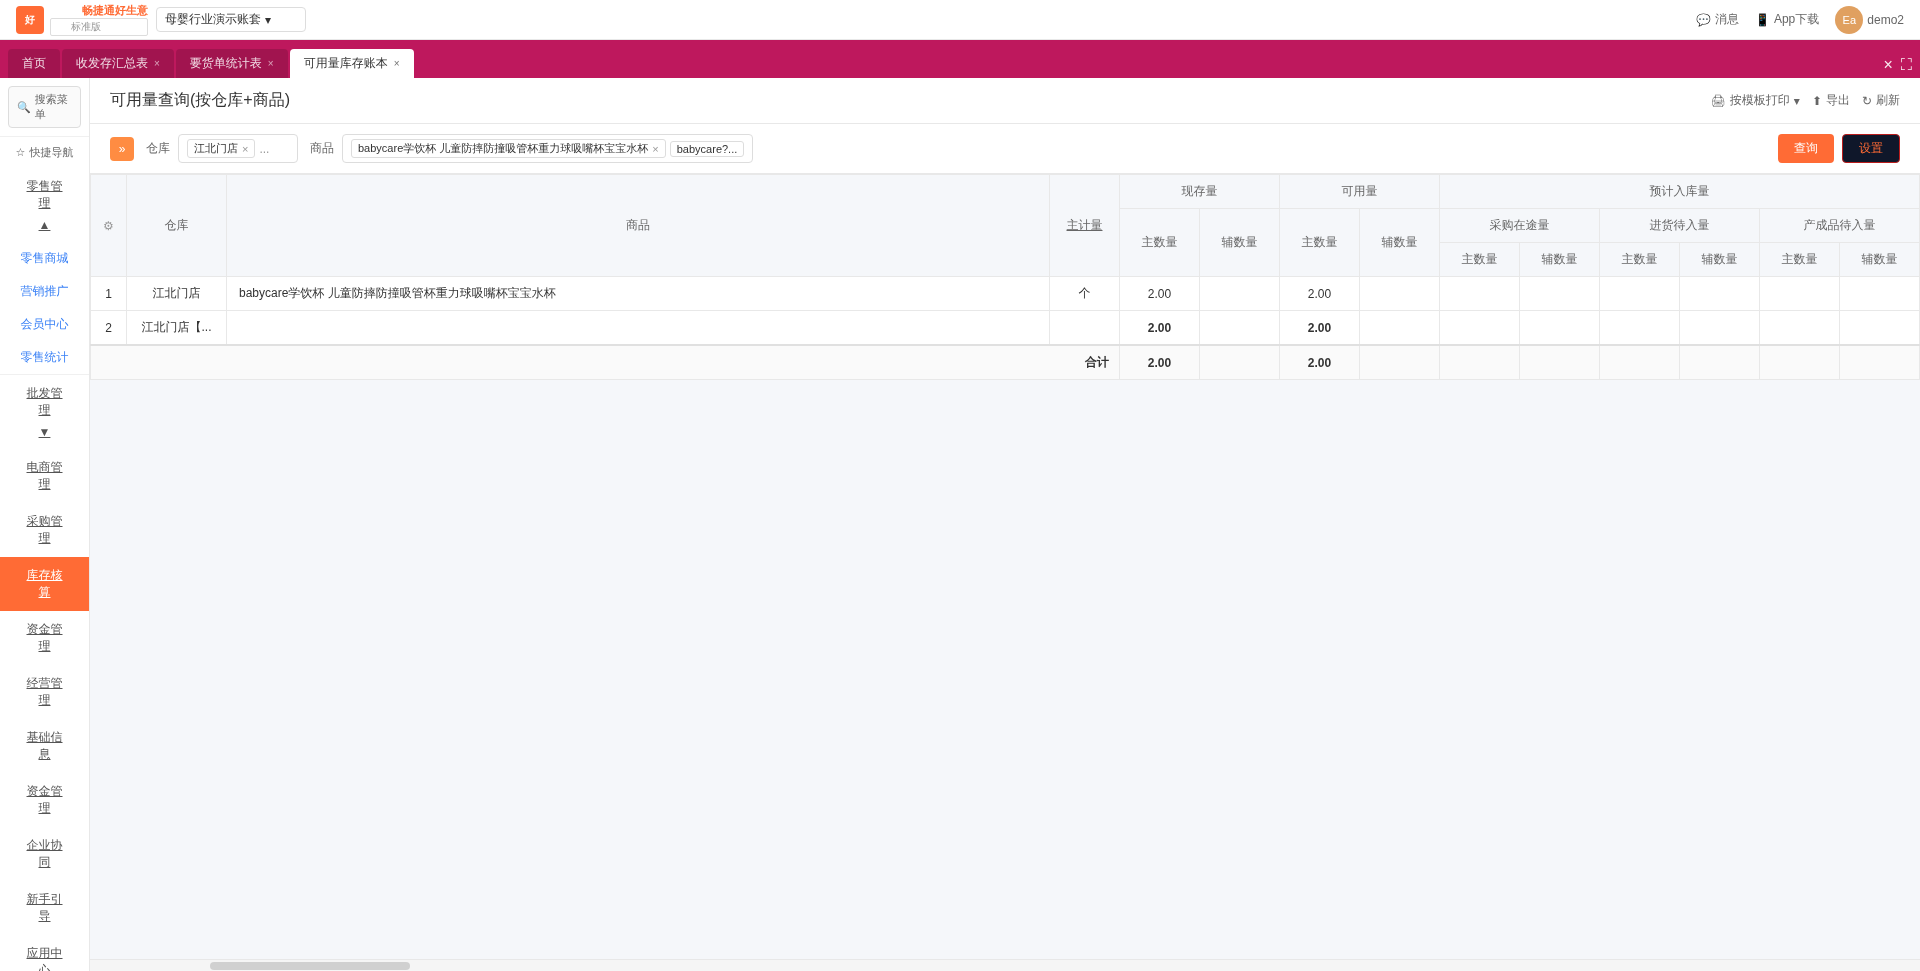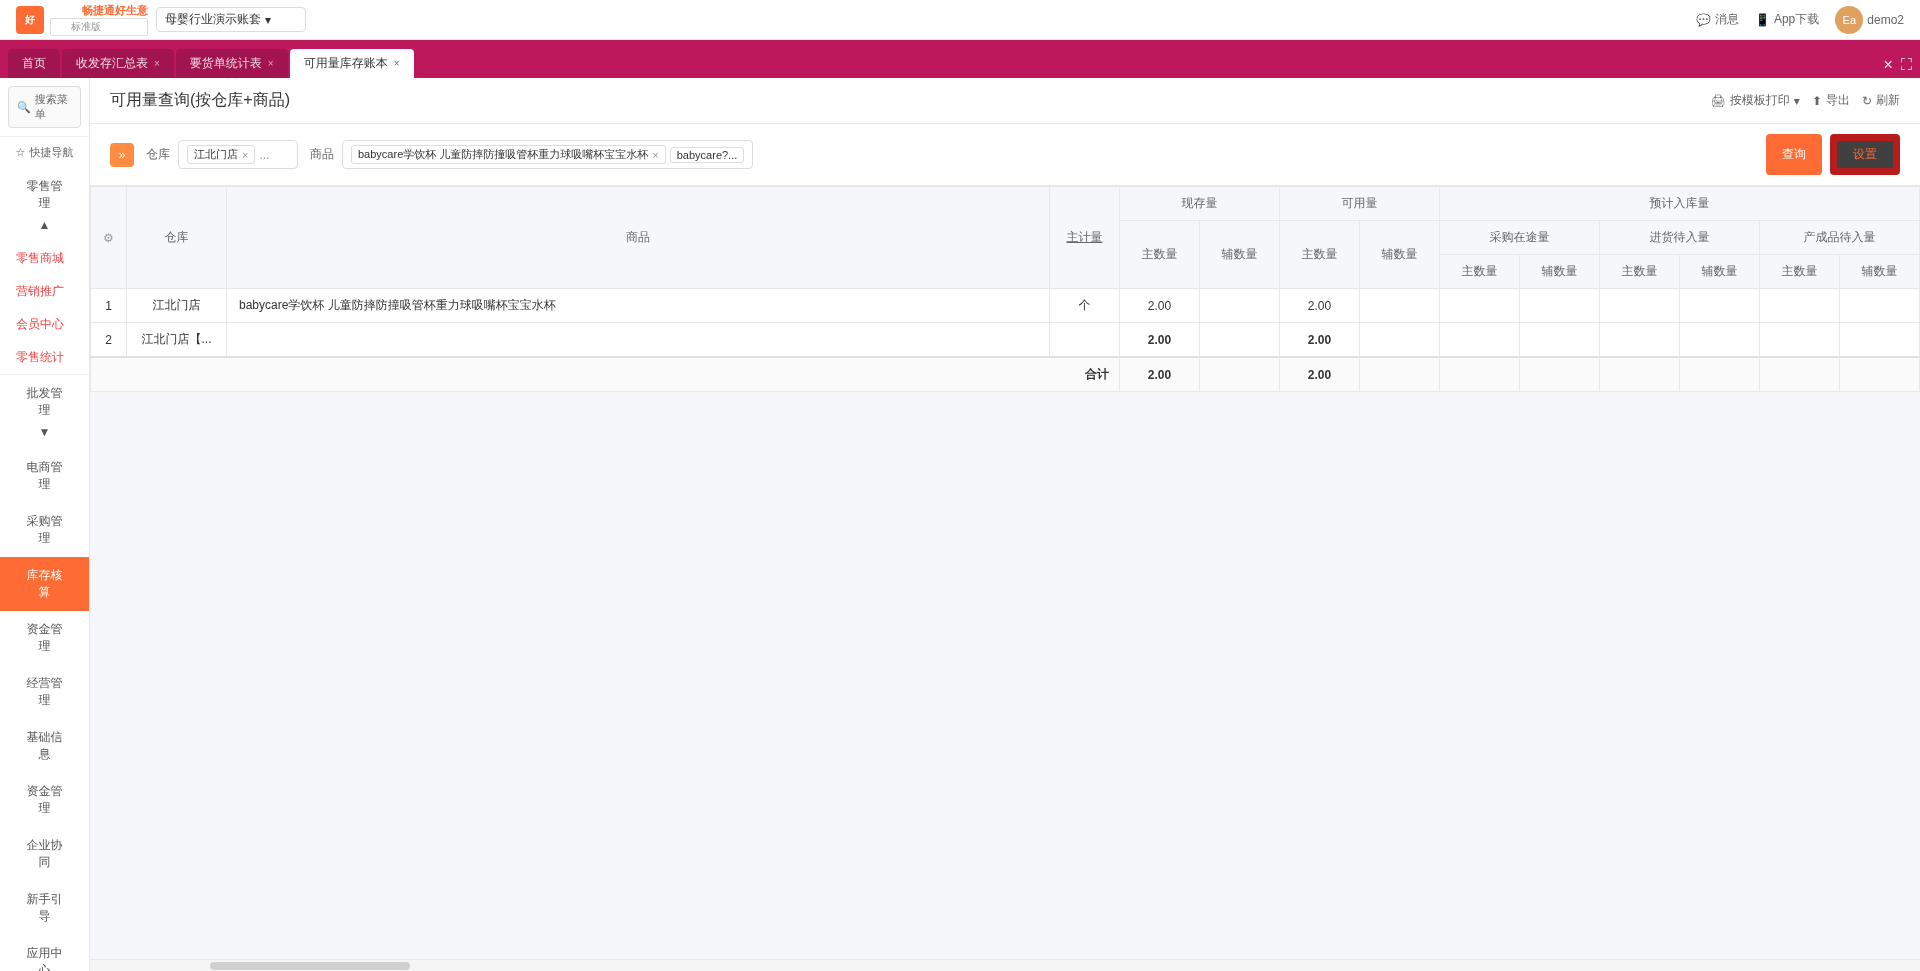--- a/index.html
+++ b/index.html
@@ -26,23 +26,23 @@
 
     
     .main-layout { display: flex; flex: 1; overflow: hidden; }
 
     
     .sidebar { width: 90px; background: #fff; border-right: 1px solid #e8e8e8; display: flex; flex-direction: column; flex-shrink: 0; overflow-y: auto; }
     .sidebar-search { padding: 8px; border-bottom: 1px solid #f0f0f0; }
     .sidebar-search-btn { width: 100%; display: flex; align-items: center; gap: 4px; padding: 5px 8px; border: 1px solid #ddd; border-radius: 4px; cursor: pointer; background: #fafafa; color: #666; font-size: 11px; }
     .sidebar-nav-btn { padding: 8px; display: flex; align-items: center; gap: 4px; cursor: pointer; color: #666; font-size: 11px; justify-content: center; }
     .sidebar-section { border-bottom: 1px solid #f0f0f0; }
-    .sidebar-item { padding: 10px 26px; display: flex; align-items: center; gap: 6px; cursor: pointer; color: #555; font-size: 12px; justify-content: center; text-align: center; flex-direction: column; }
+    .sidebar-item { padding: 10px 26px; display: flex; align-items: center; gap: 6px; cursor: pointer; color: #555; font-size: 12px; justify-content: center; text-align: center; flex-direction: column; text-decoration: underline; }
     .sidebar-item.active { background: #ff6b35; color: white; }
-    .sidebar-sub-item { padding: 8px 16px; cursor: pointer; color: #ef4444; font-size: 12px; }
+    .sidebar-sub-item { padding: 8px 16px; cursor: pointer; color: #3b82f6; font-size: 12px; text-align: center; }
 
     
     .content-area { flex: 1; display: flex; flex-direction: column; overflow: hidden; background: #f5f7fa; }
 
     
     .page-header { background: #fff; padding: 12px 20px; display: flex; align-items: center; justify-content: space-between; border-bottom: 1px solid #e8e8e8; flex-shrink: 0; }
     .page-title { font-size: 16px; font-weight: 500; color: #333; }
     .page-actions { display: flex; align-items: center; gap: 12px; }
     .page-action-btn { display: flex; align-items: center; gap: 4px; cursor: pointer; color: #666; font-size: 12px; }
 
@@ -50,21 +50,21 @@
     .filter-area { background: #fff; margin: 0; padding: 10px 20px; display: flex; align-items: center; gap: 12px; border-bottom: 1px solid #e8e8e8; flex-shrink: 0; }
     .filter-expand-btn { width: 24px; height: 24px; background: #ff8c42; border-radius: 4px; display: flex; align-items: center; justify-content: center; cursor: pointer; color: white; font-size: 12px; }
     .filter-field { display: flex; align-items: center; gap: 8px; }
     .filter-label { color: #666; font-size: 12px; white-space: nowrap; }
     .filter-input { display: flex; align-items: center; gap: 4px; border: 1px solid #ddd; border-radius: 4px; padding: 4px 8px; min-width: 120px; background: #fff; }
     .filter-tag { background: #fff; border: 1px solid #ddd; border-radius: 3px; padding: 1px 6px; font-size: 11px; display: flex; align-items: center; gap: 4px; }
     .filter-tag-close { cursor: pointer; color: #999; }
     .filter-dots { color: #999; cursor: pointer; }
     .filter-actions { margin-left: auto; display: flex; gap: 8px; }
     .btn-query { background: #ff6b35; color: white; border: none; padding: 6px 16px; border-radius: 4px; cursor: pointer; font-size: 12px; margin-left: 42px; }
-    .btn-setting { background: #404040; color: #ff6b35; border: 7px solid #b91c1c; padding: 5px 16px; border-radius: 4px; cursor: pointer; font-size: 12px; }
+    .btn-setting { background: #0f172a; color: #ff6b35; border: 1px solid #b91c1c; padding: 5px 16px; border-radius: 4px; cursor: pointer; font-size: 12px; }
     .data-table { width: 100%; border-collapse: collapse; font-size: 12px; }
     .data-table th { background: #f5f7fa; color: #666; font-weight: normal; padding: 8px 10px; border: 1px solid #e8e8e8; text-align: center; white-space: nowrap; }
     .data-table td { padding: 8px 10px; border: 1px solid #e8e8e8; text-align: center; color: #333; background: #fff; }
     .th-group { background: #f0f2f5; }
     .col-settings { width: 36px; }
     .col-warehouse { width: 100px; }
     .col-unit { width: 70px; text-decoration: underline; }
     .col-num { width: 80px; }
     .settings-icon { cursor: pointer; color: #999; }
     

